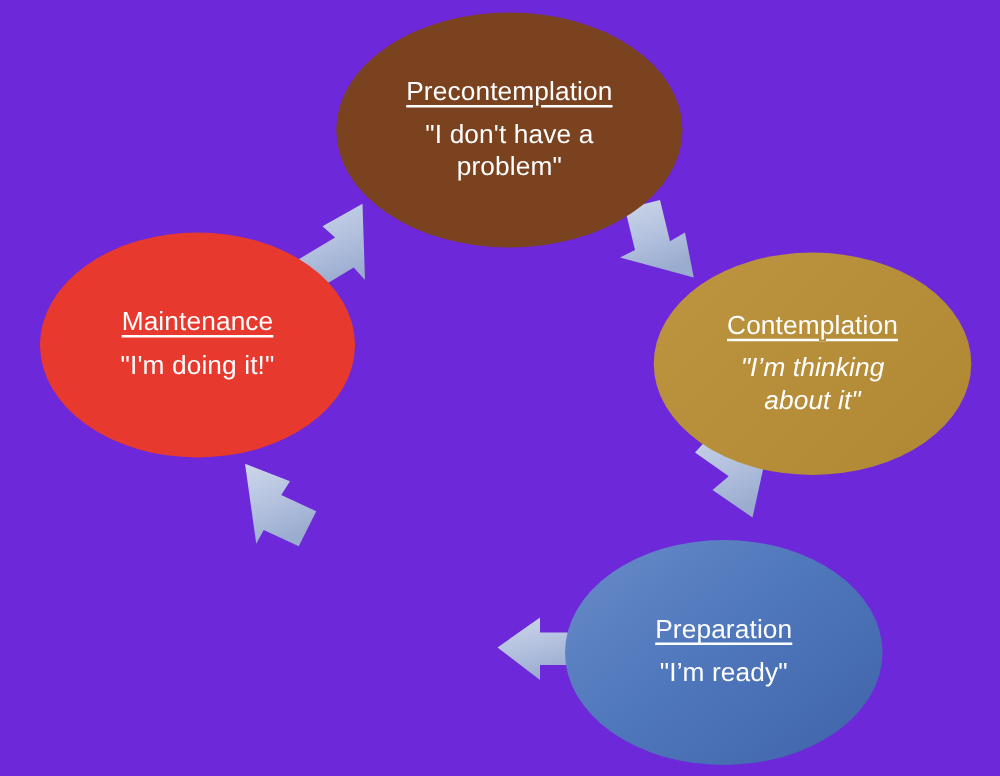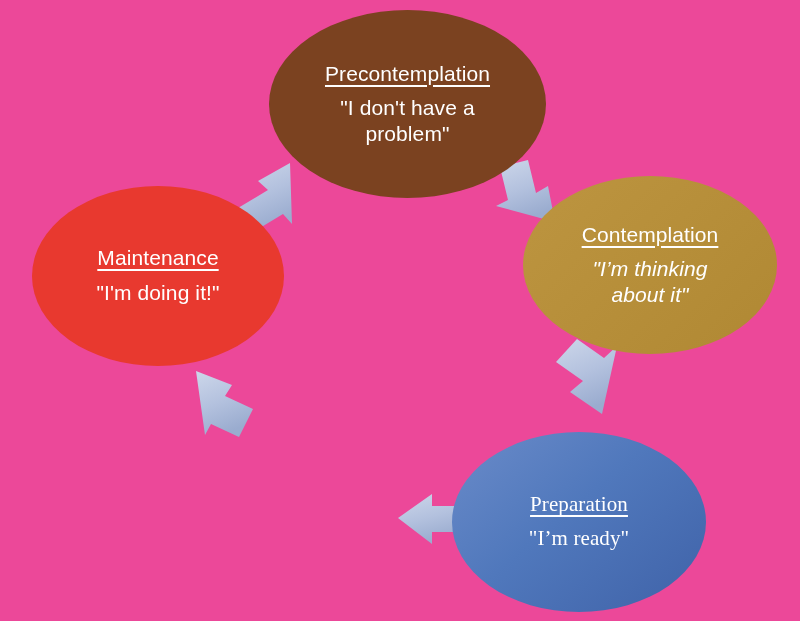--- a/index.html
+++ b/index.html
@@ -10,21 +10,21 @@
     width: 800px;
     height: 621px;
     background: #f5f5f3;
     font-family: "Liberation Sans", sans-serif;
     overflow: hidden;
   }
   #stage {
     position: relative;
     width: 800px;
     height: 621px;
-    background: #ec4899;
+    background: #6d28d9;
   }
   .stage-svg {
     position: absolute;
     left: 0;
     top: 0;
     width: 800px;
     height: 621px;
   }
   .node {
     position: absolute;
@@ -59,21 +59,21 @@
 
   
   #node-precontemplation {
     left: 269px;
     top: 10px;
     width: 277px;
     height: 188px;
   }
   #node-contemplation {
     left: 523px;
-    top: 176px;
+    top: 202px;
     width: 254px;
     height: 178px;
   }
   #node-preparation {
     left: 452px;
     top: 432px;
     width: 254px;
     height: 180px;
   }
   #node-actions {
@@ -144,21 +144,21 @@
   </div>
 
   <div class="node" id="node-contemplation" style="background:linear-gradient(135deg,#bd9540 0%,#b08833 100%);">
     <div class="node-title">Contemplation</div>
     <div class="node-quote italic">
       <span>"I’m thinking</span><br>
       <span>about it"</span>
     </div>
   </div>
 
-  <div class="node" id="node-preparation" style="background:linear-gradient(140deg,#6a8bc9 0%,#5078bc 45%,#3f62a8 100%);font-family:Liberation Serif, serif;">
+  <div class="node" id="node-preparation" style="background:linear-gradient(140deg,#6a8bc9 0%,#5078bc 45%,#3f62a8 100%);">
     <div class="node-title">Preparation</div>
     <div class="node-quote">
       <span>"I’m ready"</span>
     </div>
   </div>
 
 
   <div class="node" id="node-maintenance" style="background:#e8392f;">
     <div class="node-title">Maintenance</div>
     <div class="node-quote">

